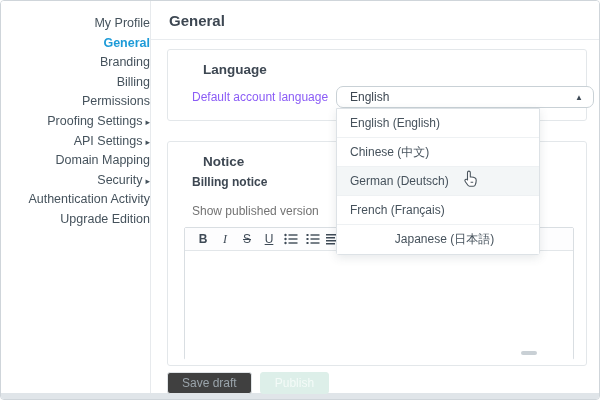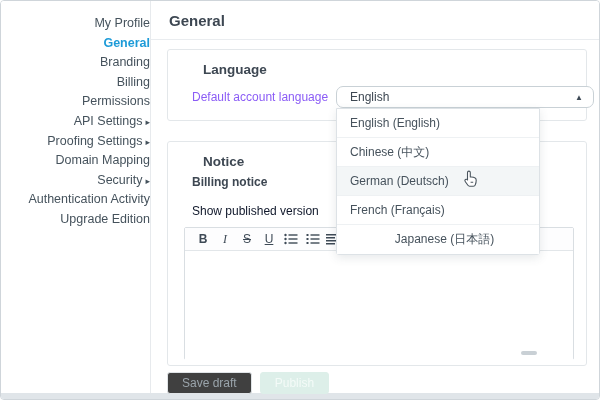--- a/index.html
+++ b/index.html
@@ -35,21 +35,21 @@
   }
   .card-language { top: 48px; height: 72px; }
   .card-notice   { top: 140px; height: 225px; }
   .card h2 { font-size: 13.5px; font-weight: 700; color: #3d4752; padding-left: 11px; }
 
   .lang-head { position: absolute; left: 24px; top: 12px; }
   .lang-label { position: absolute; left: 24px; top: 40px; font-size: 12px; color: #8b5cf6; }
 
   .notice-head { position: absolute; left: 24px; top: 12px; }
   .enable-label { position: absolute; left: 24px; top: 33px; font-size: 12px; font-weight: 700; color: #3d4752; }
-  .pub-link { position: absolute; left: 24px; top: 62px; font-size: 12px; color: #0f172a; cursor: pointer; text-decoration: none; }
+  .pub-link { position: absolute; left: 24px; top: 62px; font-size: 12px; color: #737373; cursor: pointer; text-decoration: none; }
 
   
   .editor {
     position: absolute; left: 16px; top: 85px; width: 390px; height: 133px;
     border: 1px solid #d9dee2; border-radius: 2px; background: #fff;
   }
   .ed-toolbar {
     height: 23px; border-bottom: 1px solid #e2e6e9; background: #fdfdfe;
     display: flex; align-items: center; padding-left: 8px; gap: 2px;
   }
@@ -106,22 +106,22 @@
 <body>
 
 <div class="frame">
 
   <nav class="sidebar">
     <div class="side-item"><span>My Profile</span></div>
     <div class="side-item active"><span>General</span></div>
     <div class="side-item"><span>Branding</span></div>
     <div class="side-item"><span>Billing</span></div>
     <div class="side-item"><span>Permissions</span></div>
+    <div class="side-item"><span>Proofing Settings</span><span class="arrow">▸</span></div>
     <div class="side-item"><span>API Settings</span><span class="arrow">▸</span></div>
-    <div class="side-item"><span>Proofing Settings</span><span class="arrow">▸</span></div>
     <div class="side-item"><span>Domain Mapping</span></div>
     <div class="side-item"><span>Security</span><span class="arrow">▸</span></div>
     <div class="side-item"><span>Authentication Activity</span></div>
     <div class="side-item"><span>Upgrade Edition</span></div>
   </nav>
 
   <main class="main">
     <h1 class="page-title">General</h1>
     <div class="title-divider"></div>
 

